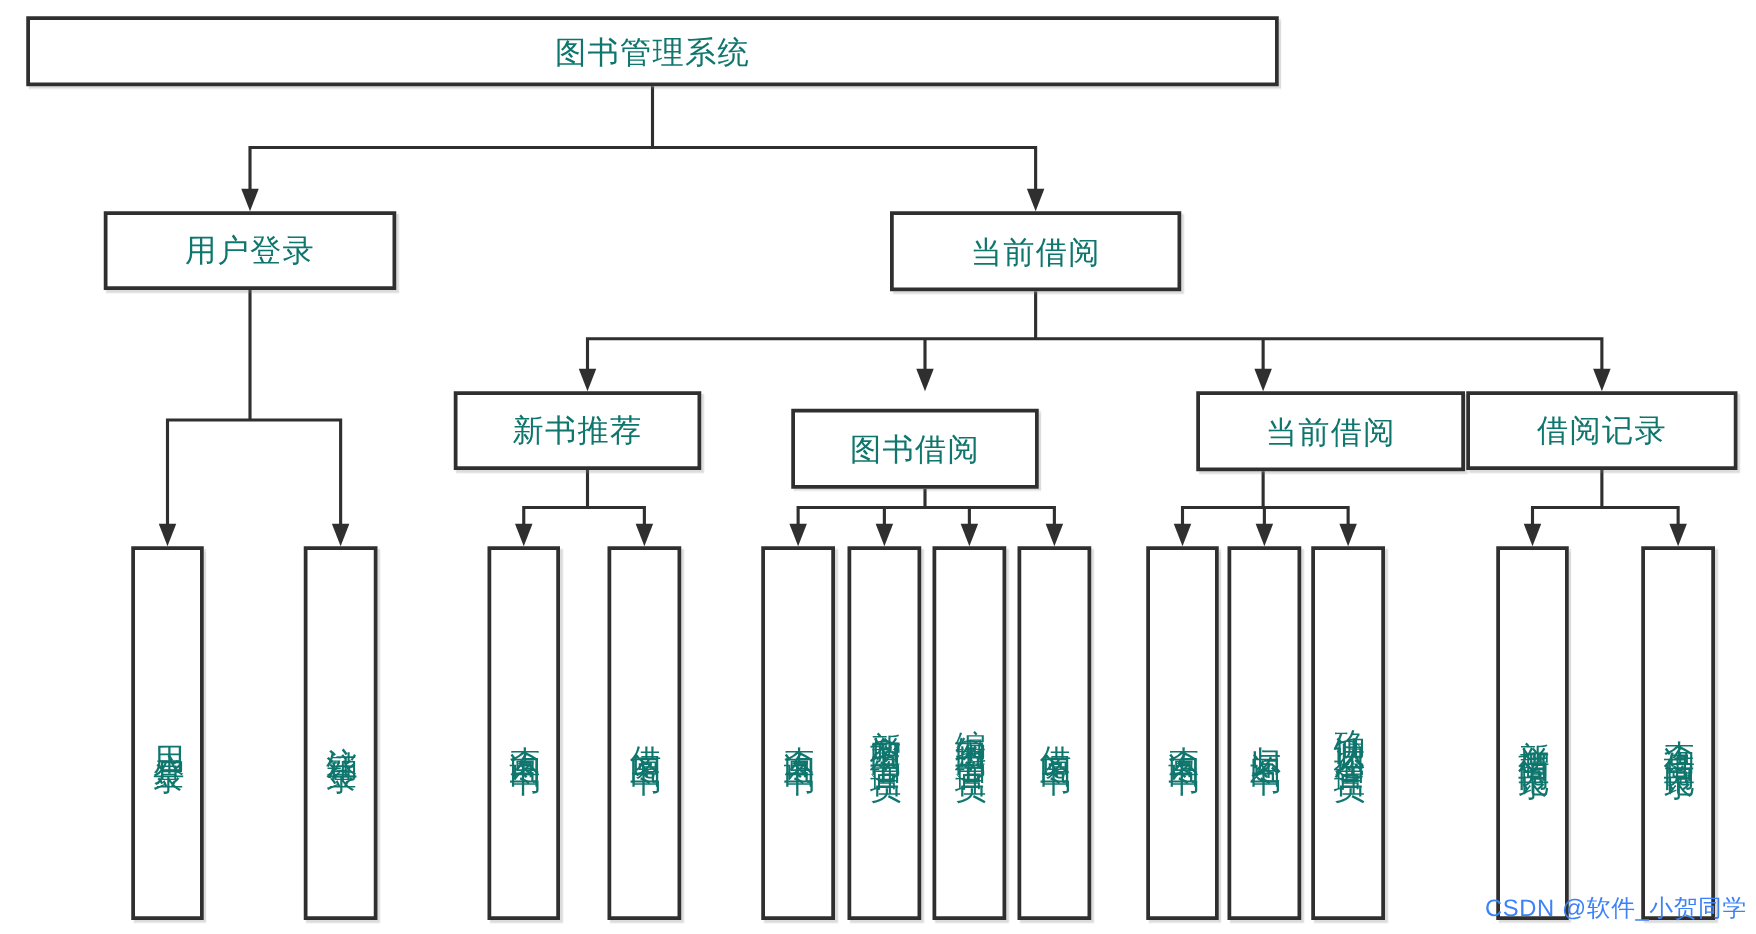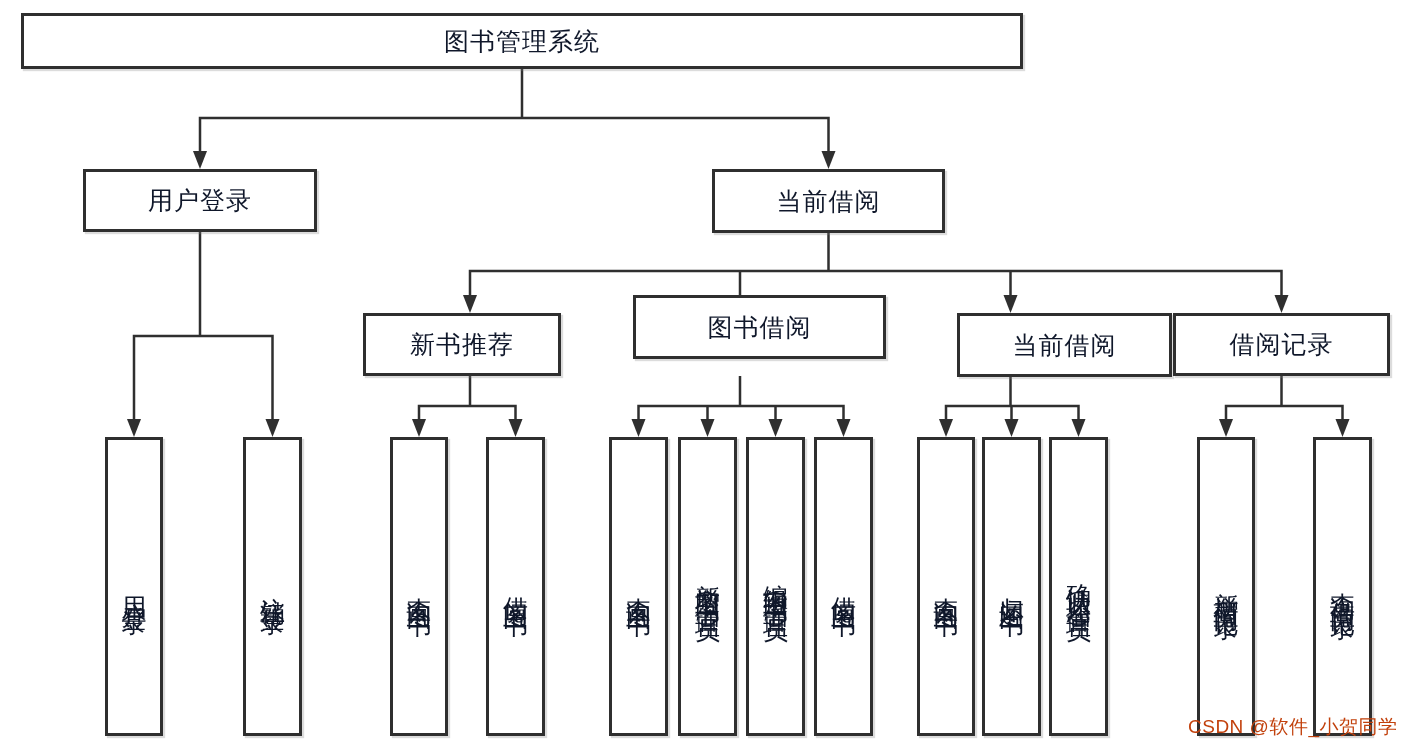--- a/index.html
+++ b/index.html
@@ -19,40 +19,40 @@
     z-index: 1;
   }
   .box {
     position: absolute;
     background: #ffffff;
     border: 3px solid #2f2f2f;
     box-shadow: 2px 2px 1px rgba(130,130,130,.28);
     display: flex;
     align-items: center;
     justify-content: center;
-    color: #0f172a;
+    color: #0f766e;
     z-index: 2;
   }
   .hnode { font-size: 25px; letter-spacing: 1px; }
   .leaf .vtext {
     writing-mode: vertical-rl;
     text-orientation: mixed;
     font-size: 25px;
     letter-spacing: 5px;
     line-height: 1;
     white-space: nowrap;
   }
   .watermark {
     position: absolute;
     left: 1188px;
     top: 714px;
     width: 210px;
     font-size: 19px;
     letter-spacing: 0.5px;
-    color: #c2410c;
+    color: #3b82f6;
     z-index: 3;
     white-space: nowrap;
   }
 </style>
 </head>
 <body>
 
 <div class="canvas">
 
   <svg class="wires" viewBox="0 0 1405 747">
@@ -95,21 +95,21 @@
   <div class="box hnode" style="left:83px;top:169px;width:234px;height:63px">
     <span>用户登录</span>
   </div>
   <div class="box hnode" style="left:712px;top:169px;width:233px;height:64px">
     <span>当前借阅</span>
   </div>
 
   <div class="box hnode" style="left:363px;top:313px;width:198px;height:63px">
     <span>新书推荐</span>
   </div>
-  <div class="box hnode" style="left:633px;top:295px;width:253px;height:64px">
+  <div class="box hnode" style="left:633px;top:327px;width:198px;height:64px">
     <span>图书借阅</span>
   </div>
   <div class="box hnode" style="left:957px;top:313px;width:215px;height:64px">
     <span>当前借阅</span>
   </div>
   <div class="box hnode" style="left:1173px;top:313px;width:217px;height:63px">
     <span>借阅记录</span>
   </div>
 
   <div class="box leaf" style="left:105px;top:437px;width:58px;height:299px">

